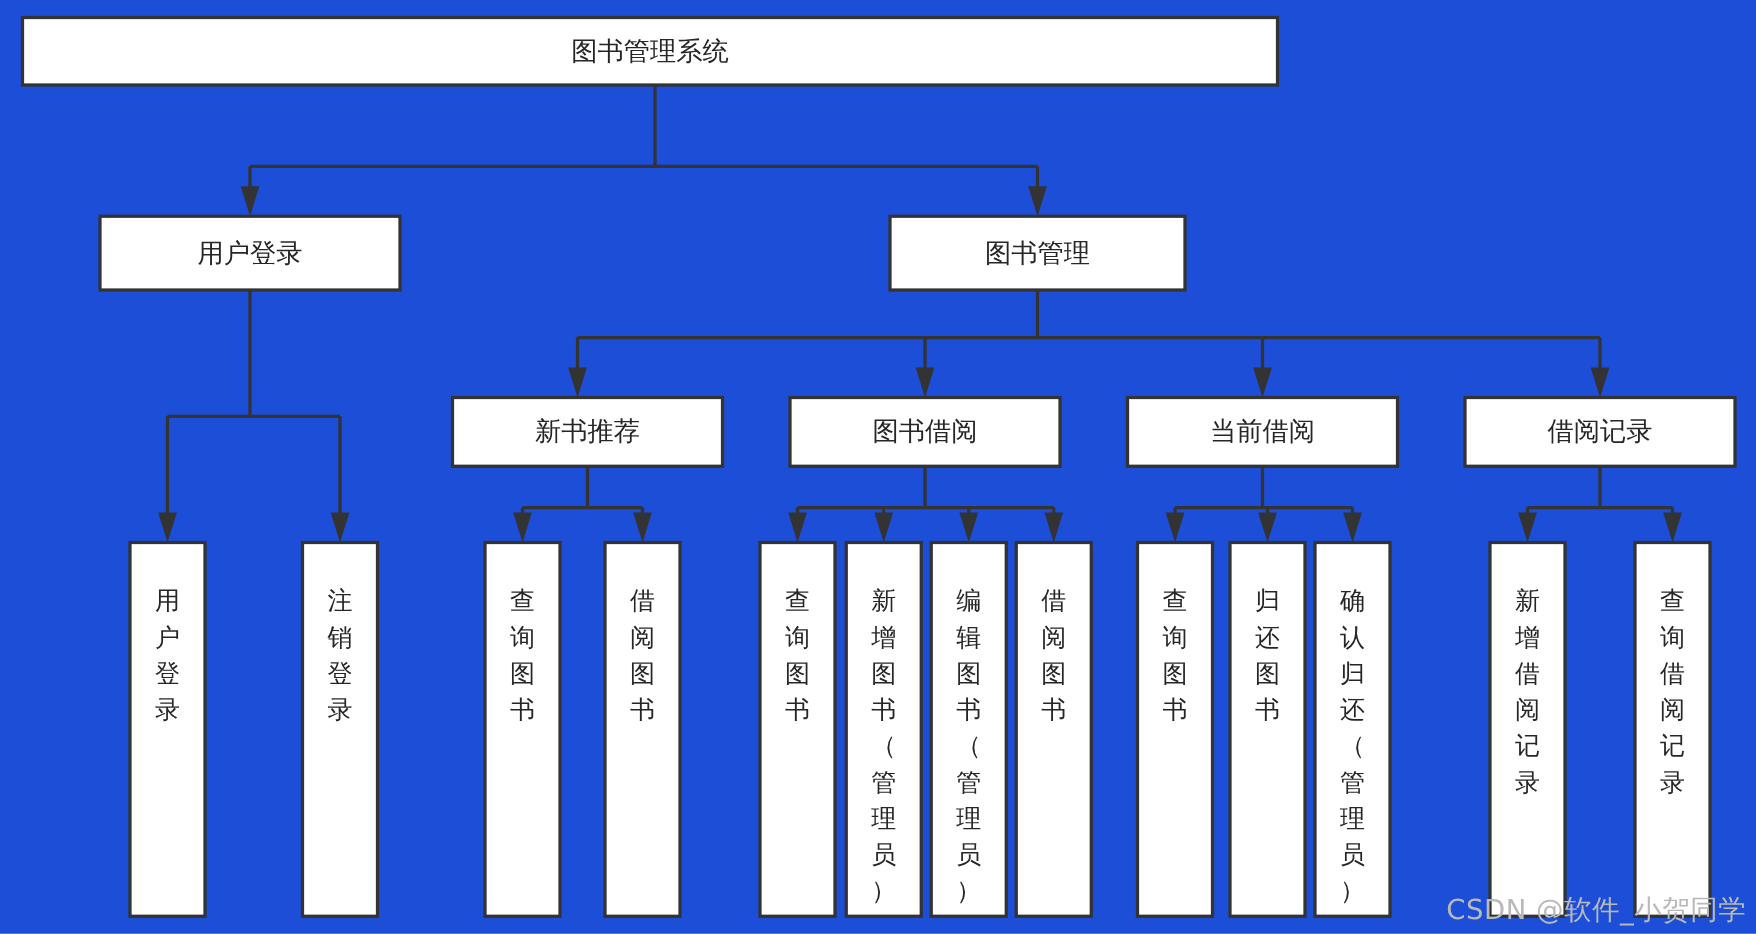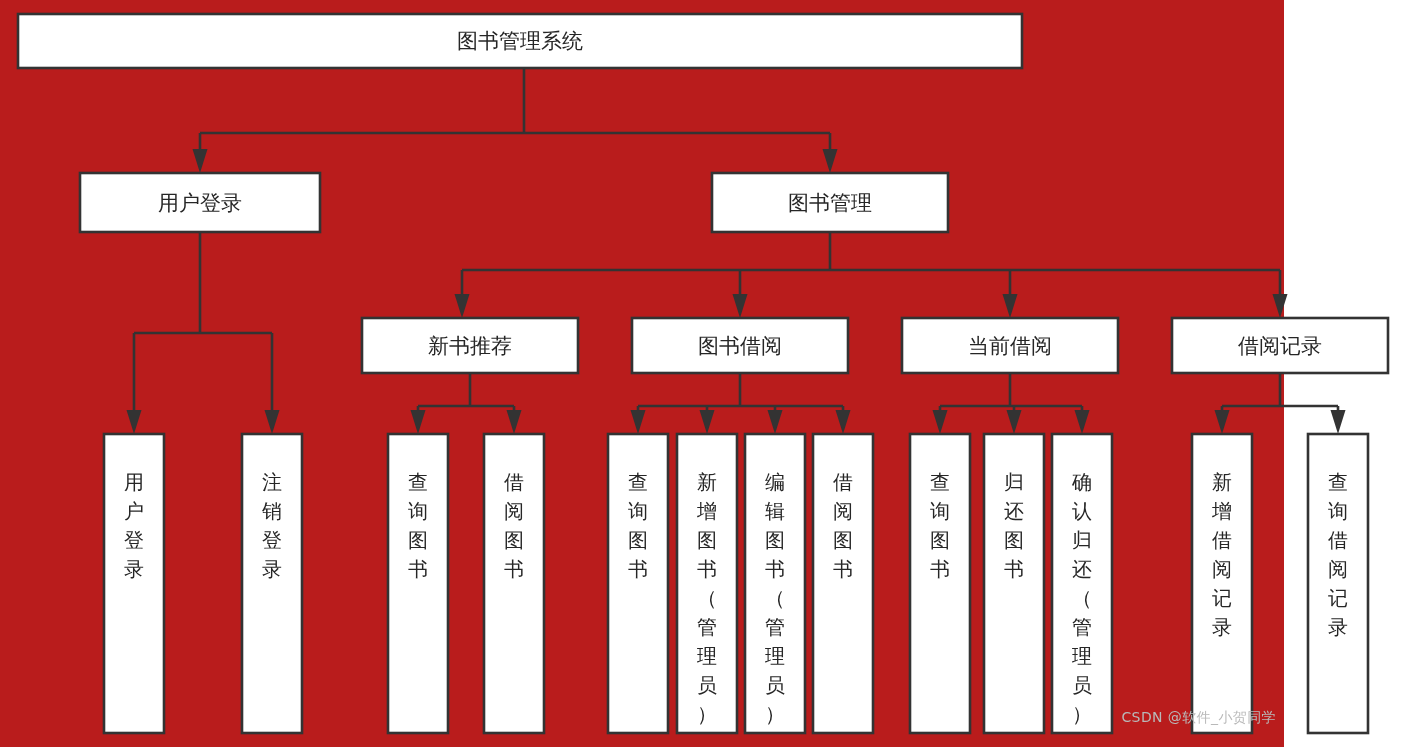--- a/index.html
+++ b/index.html
@@ -9,24 +9,23 @@
     background: #ffffff;
   }
   body {
     font-family: "DejaVu Sans", "Liberation Sans", sans-serif;
     width: 1405px;
     height: 747px;
     overflow: hidden;
   }
   #diagram-root {
     position: relative;
-    width: 1260px;
+    width: 1405px;
     height: 747px;
-    background: #b91c1c;
-    padding-left: 24px;
+    background: #1d4ed8;
   }
   svg#flow-svg {
     position: absolute;
     left: 0;
     top: 0;
     width: 1405px;
     height: 747px;
     display: block;
   }
   .node-box {
@@ -51,23 +50,23 @@
     text-anchor: middle;
     dominant-baseline: middle;
     white-space: pre;
   }
   .node-label.vertical {
     font-size: 20px;
   }
   .watermark-text {
     position: absolute;
     right: 8px;
-    bottom: 20px;
+    bottom: 4px;
     font-family: "DejaVu Sans", "Liberation Sans", sans-serif;
-    font-size: 14px;
+    font-size: 22px;
     color: #b9b9b9;
     letter-spacing: 0.4px;
     user-select: none;
     pointer-events: none;
     text-align: right;
   }
 </style>
 </head>
 <body>
 

